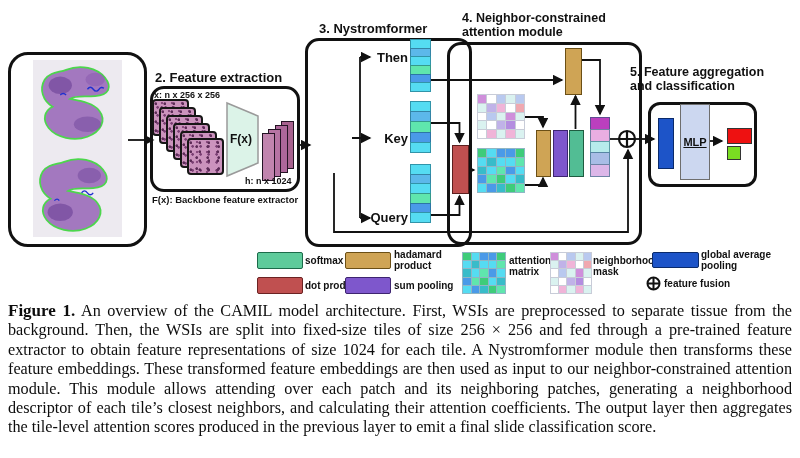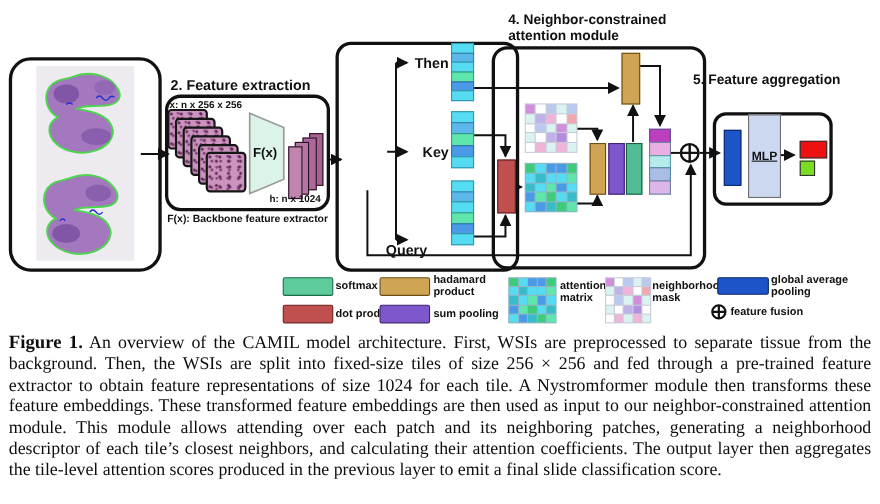--- a/index.html
+++ b/index.html
@@ -74,26 +74,28 @@
       <path d="M619,139 H635 M627,131 V147"></path>
     </g>
 
     <g stroke="#111" stroke-width="2" fill="#fff">
       <circle cx="653.5" cy="283.5" r="6"></circle>
       <path d="M647.5,283.5 H659.5 M653.5,277.5 V289.5"></path>
     </g>
   </svg>
 
   <div class="ttl" style="left:155px;top:70px;">2. Feature extraction</div>
+  <div class="ttl" style="left:319px;top:21px;">3. Nystromformer</div>
   <div class="ttl2" style="left:462px;top:12px;width:160px;">
     <div>4. Neighbor-constrained</div>
     <div>attention module</div>
   </div>
   <div class="ttl2" style="left:630px;top:66px;width:160px;">
     <div>5. Feature aggregation</div>
+    <div>and classification</div>
   </div>
 
   <div style="position:absolute;left:33px;top:60px;width:89px;height:177px;background:#edeaf0;z-index:3;">
     <svg width="89" height="177">
       <g transform="translate(4,4) scale(0.97)">
         <path d="M30,6 C45,0 62,4 70,14 C78,24 74,32 60,33 C48,34 40,32 34,36 C44,38 58,40 64,48 C72,58 66,70 52,75 C38,80 20,76 12,66 C5,57 8,48 16,44 C6,38 2,26 8,16 C14,8 22,9 30,6 Z" fill="#9c6cba" opacity="0.9" stroke="#3cd43c" stroke-width="1.8"></path>
         <ellipse cx="24" cy="22" rx="12" ry="9" fill="#6b3f96" opacity="0.6"></ellipse>
         <ellipse cx="52" cy="62" rx="14" ry="8" fill="#744a9e" opacity="0.55"></ellipse>
         <ellipse cx="60" cy="16" rx="10" ry="7" fill="#8757ae" opacity="0.5"></ellipse>
         <path d="M52,26 q3,-4 6,0 q3,4 6,0 q2,-3 5,-1 M24,32 q3,-3 6,0" stroke="#2030d0" stroke-width="1.4" fill="none"></path>
@@ -117,21 +119,21 @@
   <div class="lbl" style="left:230px;top:132px;font-size:12px;">F(x)</div>
   <div class="slab" style="left:281px;top:121px;background:#a8628f;"></div>
   <div class="slab" style="left:275px;top:125px;background:#ad679a;"></div>
   <div class="slab" style="left:268px;top:129px;background:#b673a3;"></div>
   <div class="slab" style="left:262px;top:133px;background:#c184ae;"></div>
   <div class="lbl" style="left:245px;top:176px;font-size:9px;font-weight:600;">h: n x 1024</div>
   <div class="lbl" style="left:152px;top:194px;font-size:9.5px;">F(x): Backbone feature extractor</div>
 
   <div class="lbl" style="left:331px;top:50px;width:77px;text-align:right;font-size:13px;">Then</div>
   <div class="lbl" style="left:331px;top:131px;width:77px;text-align:right;font-size:13px;">Key</div>
-  <div class="lbl" style="left:331px;top:220px;width:77px;text-align:center;font-size:13px;">Query</div>
+  <div class="lbl" style="left:331px;top:210px;width:77px;text-align:right;font-size:13px;">Query</div>
   <div class="stack" style="left:410px;top:40px;width:21px;height:52px;">
       <div class="cell" style="background: rgb(85, 220, 242);"></div>
       <div class="cell" style="background: rgb(92, 184, 234);"></div>
       <div class="cell" style="background: rgb(85, 220, 242);"></div>
       <div class="cell" style="background: rgb(95, 230, 173);"></div>
       <div class="cell" style="background: rgb(74, 154, 232);"></div>
       <div class="cell" style="background: rgb(85, 220, 242);"></div>
     </div>
   <div class="stack" style="left:410px;top:102px;width:21px;height:51px;">
       <div class="cell" style="background: rgb(85, 220, 242);"></div>

